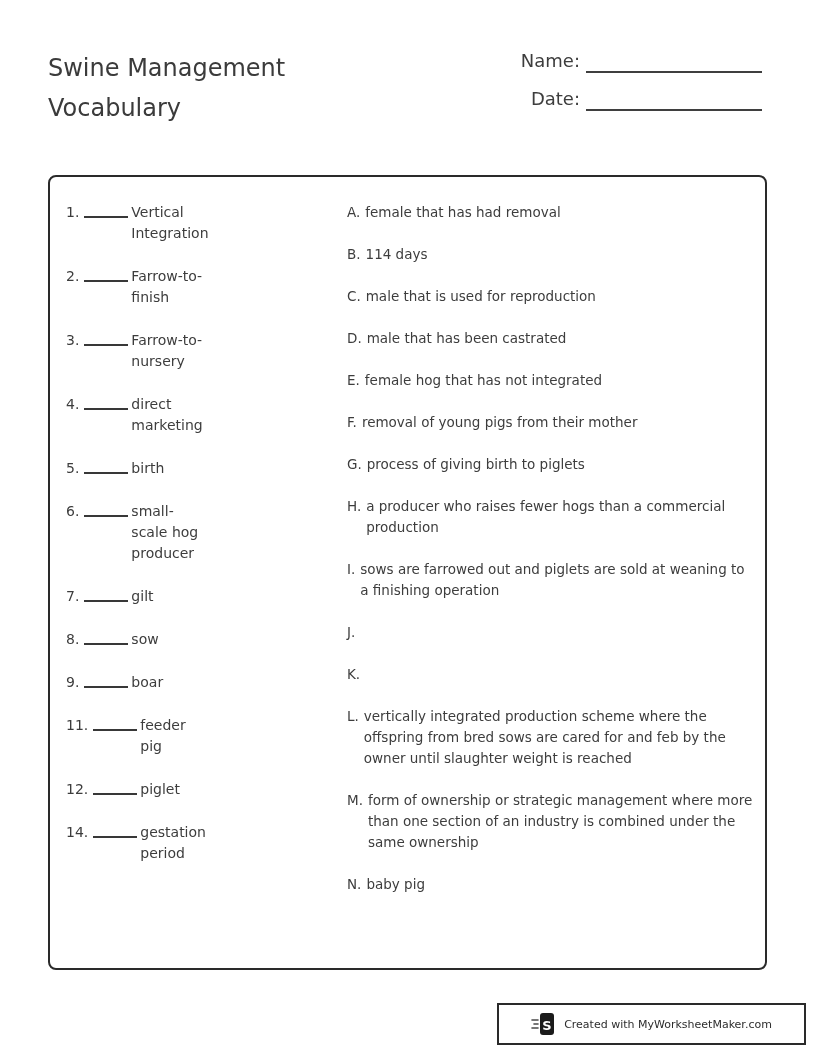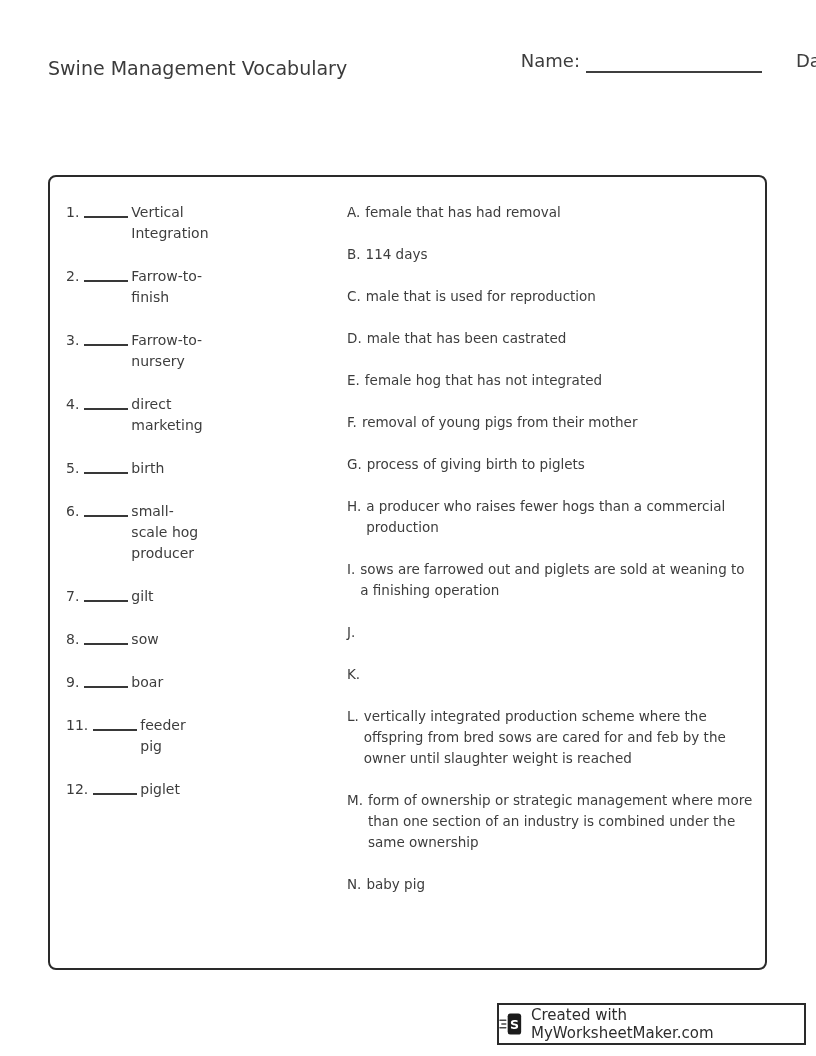--- a/index.html
+++ b/index.html
@@ -10,31 +10,31 @@
     color: #3d3d3d;
     position: relative;
     overflow: hidden;
   }
 
   
   .page-title {
     position: absolute;
     left: 48px; top: 48px;
     width: 360px;
-    font-size: 19px;
+    font-size: 24px;
     font-weight: 400;
     line-height: 40px;
     color: #3b3b3b;
   }
   .name-date {
     position: absolute;
     left: 512px; top: 50px;
     width: 256px;
     display: flex;
-    flex-direction: row;
+    flex-direction: column;
     gap: 15px;
   }
   .nd-row {
     display: flex;
     align-items: flex-end;
   }
   .nd-label {
     flex: none;
     width: 68px;
     text-align: right;
@@ -116,21 +116,21 @@
     width: 309px; height: 42px;
     border: 2px solid #2a2a2a;
     background: #ffffff;
     display: flex;
     align-items: center;
     justify-content: center;
     gap: 7px;
     cursor: pointer;
   }
   .footer-badge .credit-text {
-    font-size: 15px;
+    font-size: 11px;
     color: #2d2d2d;
   }
   .logo-icon { display: inline-block; width: 26px; height: 26px; }
 </style>
 </head>
 <body>
 
 <h1 class="page-title">Swine Management Vocabulary</h1>
 
 <div class="name-date">
@@ -214,20 +214,26 @@
 pig</span>
   </div>
 
   <div class="term-row">
     <span class="term-number">12.</span>
     <span class="answer-blank"></span>
     <span class="term-text">piglet</span>
   </div>
 
 
+  <div class="term-row">
+    <span class="term-number">14.</span>
+    <span class="answer-blank"></span>
+    <span class="term-text">gestation
+period</span>
+  </div>
 </div>
   <div class="defs-col" id="defs-col">
   <div class="def-row">
     <span class="def-letter">A.</span>
     <span class="def-text">female that has had removal</span>
   </div>
 
   <div class="def-row">
     <span class="def-letter">B.</span>
     <span class="def-text">114 days</span>

